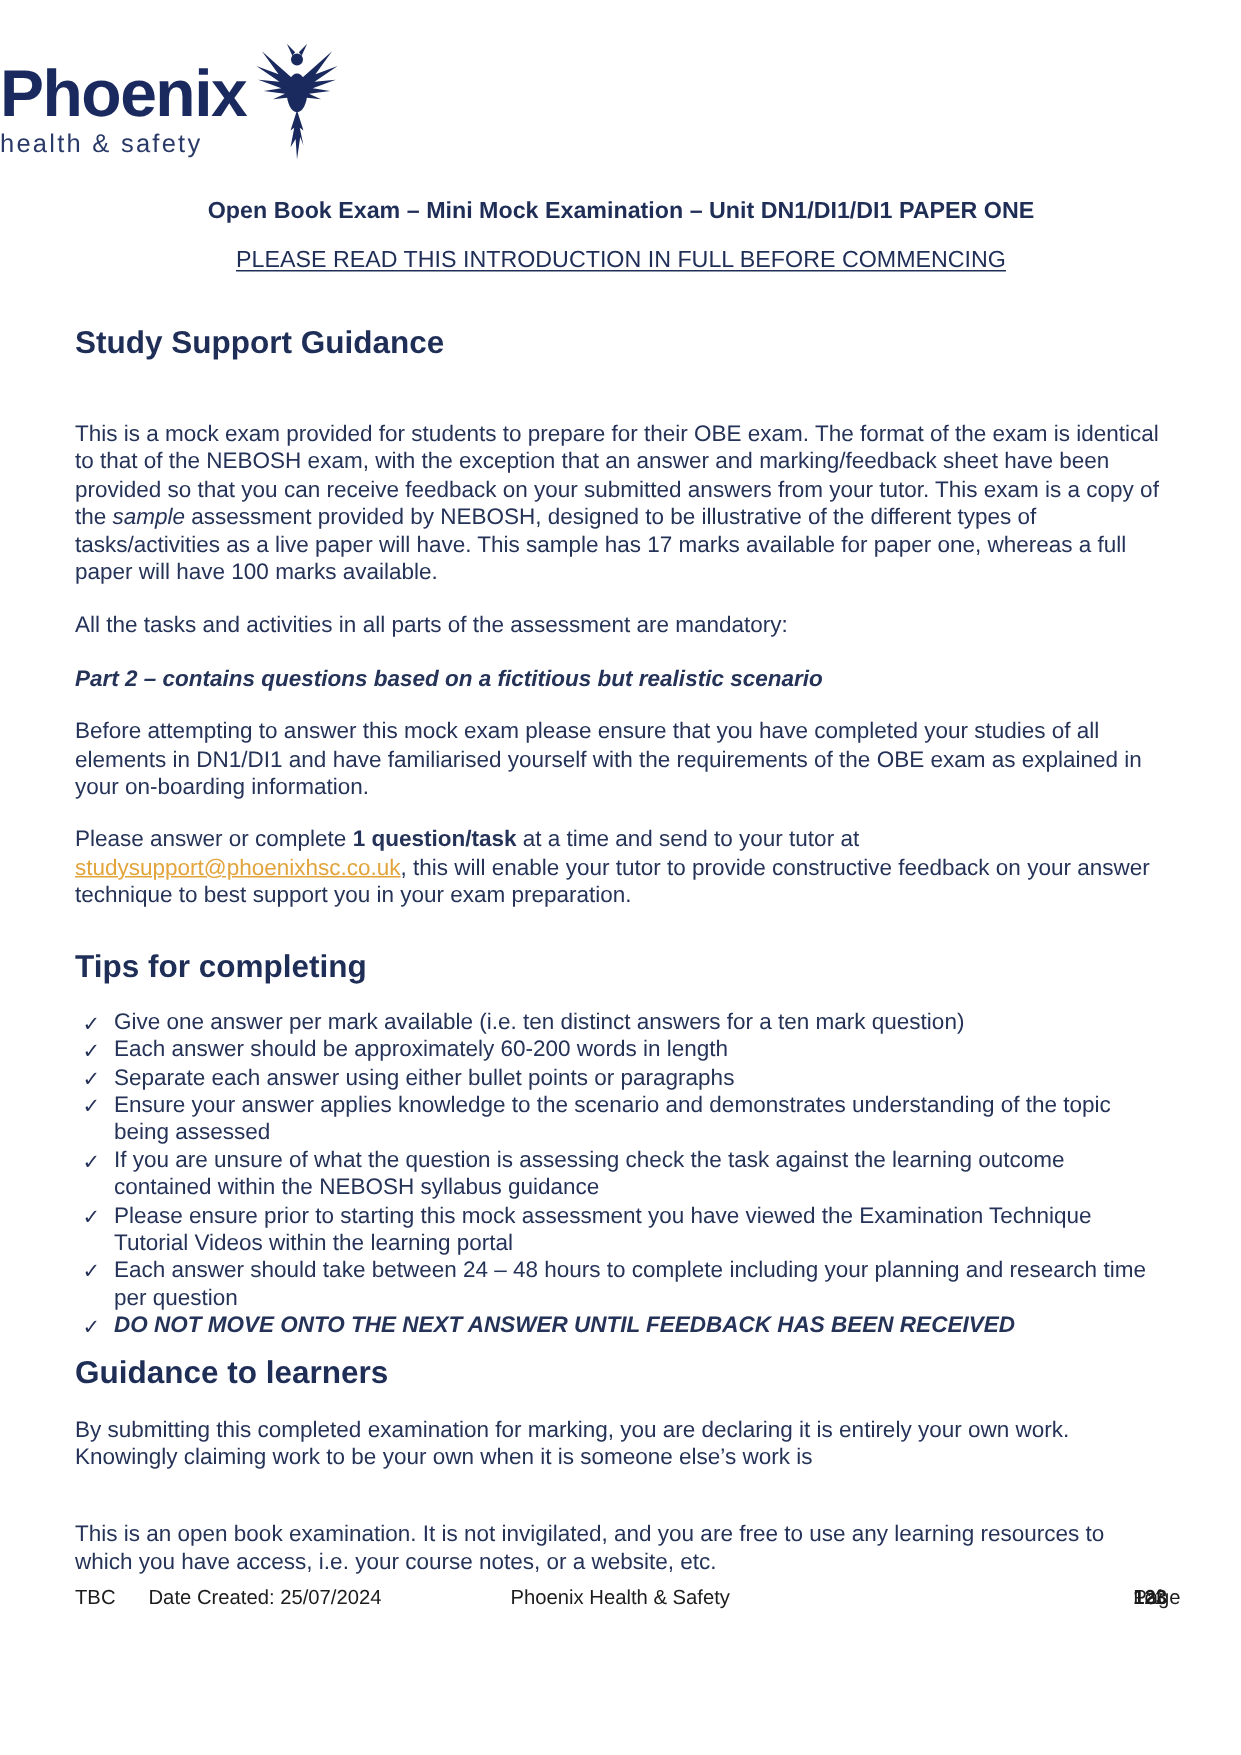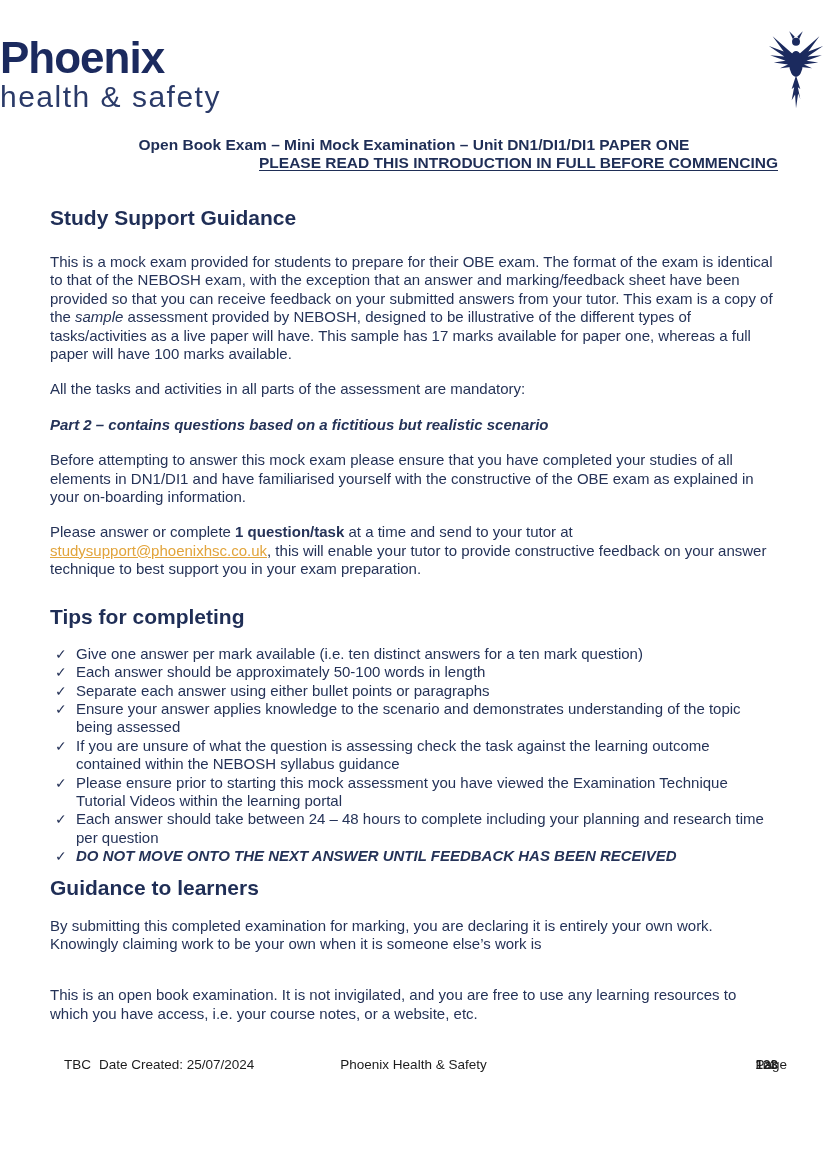--- a/index.html
+++ b/index.html
@@ -13,71 +13,72 @@
     font-family: "Liberation Sans", sans-serif;
     color: #253358;
     overflow: hidden;
   }
   .content {
     padding: 0 49px 0 50px;
   }
   
   .logo-block {
     display: flex;
-    justify-content: space-between;
+    justify-content: flex-start;
     align-items: center;
     padding-top: 36px;
     gap: 3px;
   }
   .logo-text { text-align: left; }
   .logo-brand {
     font-size: 44px;
     font-weight: bold;
     color: #1b2a5e;
     letter-spacing: -1px;
     line-height: 1;
   }
   .logo-tagline {
-    font-size: 30px;
+    font-size: 17px;
     font-weight: 400;
     color: #2a3a68;
     letter-spacing: 1.5px;
     line-height: 1;
     margin-top: 2px;
   }
   .logo-bird { width: 62px; height: 80px; margin-top: -8px; }
   
   .doc-title {
     margin-top: 24px;
     text-align: center;
     font-size: 15.5px;
     font-weight: bold;
     color: #1f2e56;
   }
   .doc-subtitle {
-    text-align: right;
+    margin-top: 15px;
+    text-align: center;
     font-size: 15.5px;
-    font-weight: bold;
+    font-weight: normal;
     color: #1f2e56;
     text-decoration: underline;
     text-underline-offset: 2px;
   }
   h2.sec {
     margin-top: 30px;
     font-size: 21px;
     font-weight: bold;
     color: #1f2e56;
   }
   p.para {
     margin-top: 17px;
     font-size: 15px;
     line-height: 18.4px;
     color: #253358;
   }
-  p.first-para { margin-top: 23px; }
+  p.first-para { margin-top: 40px; }
   p.part-line {
     font-weight: bold;
     font-style: italic;
   }
   p.big-gap { margin-top: 33px; }
   .bold-inline { font-weight: bold; }
   .italic-inline { font-style: italic; }
   a.email-link {
     color: #e2a43b;
     text-decoration: underline;
@@ -103,21 +104,21 @@
   
   .footer {
     position: absolute;
     left: 0; right: 0;
     top: 1057px;
     height: 20px;
     font-size: 13.5px;
     color: #1c1c1c;
   }
   .footer span { position: absolute; white-space: nowrap; }
-  .f-ref  { left: 64px; }
+  .f-ref  { left: 50px; }
   .f-date { left: 99px; }
   .f-org  { left: 50%; transform: translateX(-50%); }
   .f-page { right: 49px; }
   .f-page b { font-weight: bold; }
 </style>
 </head>
 <body>
 
 <div class="page">
 
@@ -150,34 +151,34 @@
     <div class="doc-subtitle">PLEASE READ THIS INTRODUCTION IN FULL BEFORE COMMENCING</div>
 
     <h2 class="sec" style="margin-top:34px">Study Support Guidance</h2>
 
     <p class="para first-para"><span>This is a mock exam provided for students to prepare for their OBE exam. The format of the exam is identical to that of the NEBOSH exam, with the exception that an answer and marking/feedback sheet have been provided so that you can receive feedback on your submitted answers from your tutor. This exam is a copy of the </span><span class="italic-inline">sample</span><span> assessment provided by NEBOSH, designed to be illustrative of the different types of tasks/activities as a live paper will have.  This sample has 17 marks available for paper one, whereas a full paper will have 100 marks available.</span></p>
 
     <p class="para">All the tasks and activities in all parts of the assessment are mandatory:</p>
 
     <p class="para part-line">Part 2 – contains questions based on a fictitious but realistic scenario</p>
 
-    <p class="para">Before attempting to answer this mock exam please ensure that you have completed your studies of all elements in DN1/DI1 and have familiarised yourself with the constructive of the OBE exam as explained in your on-boarding information.</p>
+    <p class="para">Before attempting to answer this mock exam please ensure that you have completed your studies of all elements in DN1/DI1 and have familiarised yourself with the requirements of the OBE exam as explained in your on-boarding information.</p>
 
     <p class="para"><span>Please answer or complete </span><span class="bold-inline">1 question/task</span><span> at a time and send to your tutor at </span><a class="email-link" href="#">studysupport@phoenixhsc.co.uk</a><span>, this will enable your tutor to provide constructive feedback on your answer technique to best support you in your exam preparation.</span></p>
 
     <h2 class="sec" style="margin-top:26px">Tips for completing</h2>
 
     <ul class="tips-list">
       <li>
           <span class="check">✓</span>
           <span class="li-text">Give one answer per mark available (i.e. ten distinct answers for a ten mark question)</span>
         </li>
       <li>
           <span class="check">✓</span>
-          <span class="li-text">Each answer should be approximately 50-100 words in length</span>
+          <span class="li-text">Each answer should be approximately 60-200 words in length</span>
         </li>
       <li>
           <span class="check">✓</span>
           <span class="li-text">Separate each answer using either bullet points or paragraphs</span>
         </li>
       <li>
           <span class="check">✓</span>
           <span class="li-text">Ensure your answer applies knowledge to the scenario and demonstrates understanding of the topic being assessed</span>
         </li>
       <li>

